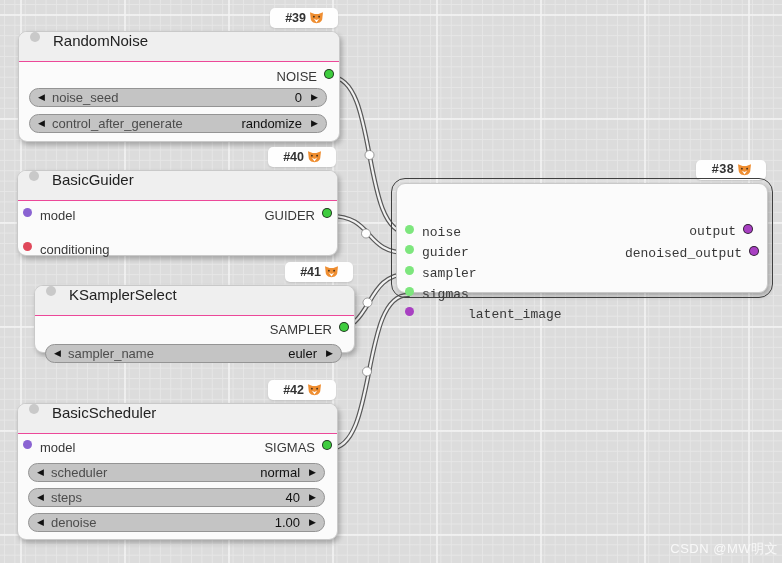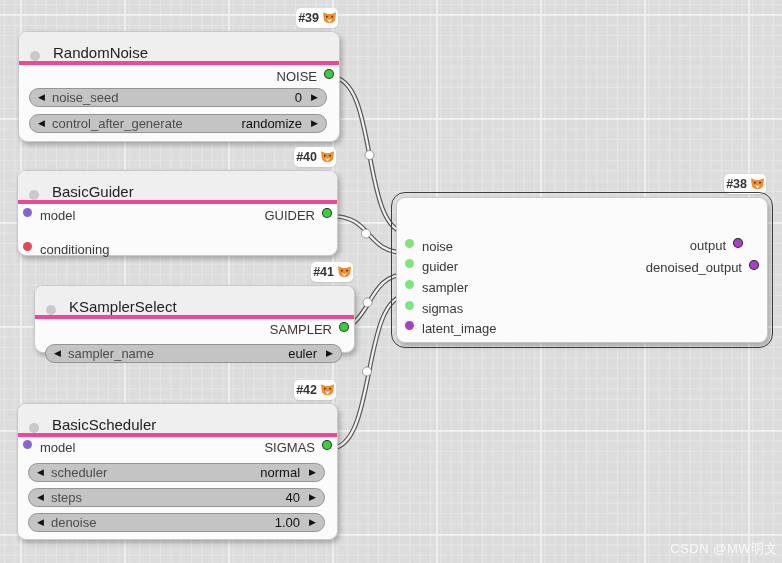--- a/index.html
+++ b/index.html
@@ -19,26 +19,26 @@
   .link-outer{fill:none;stroke:#585858;stroke-width:4.6;stroke-linecap:round;}
   .link-inner{fill:none;stroke:#f2f2f2;stroke-width:2.2;stroke-linecap:round;}
   .link-dot{fill:#ffffff;stroke:rgba(90,90,90,.55);stroke-width:1;}
 
   .node{position:absolute;background:#fbfbfb;border:1px solid #c9c9c9;
     border-radius:9px;box-sizing:border-box;
     box-shadow:2px 3px 5px rgba(0,0,0,.25);}
   .node.selected::after{content:"";position:absolute;inset:-6px;border:1.5px solid #3f3f3f;
     border-radius:14px;pointer-events:none;}
   .titlebar{position:absolute;left:0;right:0;top:0;height:29px;background:#efefef;
-    border-bottom:4px solid #ec4899;border-radius:8px 8px 0 0;display:flex;align-items:flex-end;}
+    border-bottom:1px solid #ec4899;border-radius:8px 8px 0 0;display:flex;align-items:flex-start;}
   .collapse-dot{width:10px;height:10px;border-radius:50%;background:#c9c9c9;margin-left:11px;flex:none;}
   .title{margin-left:13px;font-size:15px;color:#222;white-space:nowrap;}
 
   .badge{position:absolute;top:-24px;right:1px;height:20px;background:#fefefe;
-    border-radius:5px;display:flex;align-items:center;gap:4px;padding:0 2px;
+    border-radius:5px;display:flex;align-items:center;gap:4px;padding:0 15px;
     box-shadow:0 1px 2px rgba(0,0,0,.12);font-size:12.5px;font-weight:bold;color:#333;}
 
   .row{position:absolute;height:18px;display:flex;align-items:flex-start;font-size:13px;color:#383838;}
   .row.in{left:0;padding-left:5px;}
   .row.out{right:0;padding-right:5px;}
   .dot{width:9px;height:9px;border-radius:50%;flex:none;}
   .row.in .dot{margin-right:8px;}
   .row.out .dot{margin-left:7px;}
   .dot.green-ring{background:#3ecc3e;border:1.5px solid rgba(20,20,20,.8);width:8px;height:8px;}
   .dot.green-soft{background:#7de67d;}
@@ -206,21 +206,21 @@
       <span class="w-arrow">▶</span>
     </div>
     <div class="widget" style="top:109px;">
       <span class="w-arrow">◀</span>
       <span class="w-label">denoise</span>
       <span class="w-value">1.00</span>
       <span class="w-arrow">▶</span>
     </div>
   </div>
 
-  <div class="node selected" style="left:396px;top:197px;width:372px;height:146px;">
+  <div class="node selected" style="left:396px;top:183px;width:372px;height:110px;font-family:Liberation Mono, monospace;">
     <div class="badge">
       <span>#38</span>
       <svg width="13" height="12" viewBox="0 0 20 18">
         <path d="M0,0 L7,3 H13 L20,0 L19,9 C19,14 15,17 10,17 C5,17 1,14 1,9 Z" fill="#ef8e31"></path>
         <path d="M6,10 L10,16 L14,10 L10,12 Z" fill="#fff"></path>
         <circle cx="6" cy="7" r="1.3" fill="#3a2a1a"></circle>
           <circle cx="14" cy="7" r="1.3" fill="#3a2a1a"></circle>
       </svg>
     </div>
     <div class="row in" style="top:41px;padding-left:8px;">
@@ -232,25 +232,25 @@
       <span>guider</span>
     </div>
     <div class="row in" style="top:82px;padding-left:8px;">
       <span class="dot green-soft"></span>
       <span>sampler</span>
     </div>
     <div class="row in" style="top:103px;padding-left:8px;">
       <span class="dot green-soft"></span>
       <span>sigmas</span>
     </div>
-    <div class="row in" style="top:123px;padding-left:8px;">
+    <div class="row in" style="top:123px;padding-left:8px;gap:46px;">
       <span class="dot magenta"></span>
       <span>latent_image</span>
     </div>
-    <div class="row out" style="top:40px;padding-right:24px;">
+    <div class="row out" style="top:40px;padding-right:14px;">
       <span>output</span>
       <span class="dot magenta-ring"></span>
     </div>
     <div class="row out" style="top:62px;padding-right:8px;">
       <span>denoised_output</span>
       <span class="dot magenta-ring"></span>
     </div>
   </div>
 
   <div class="watermark">CSDN @MW明文</div>

